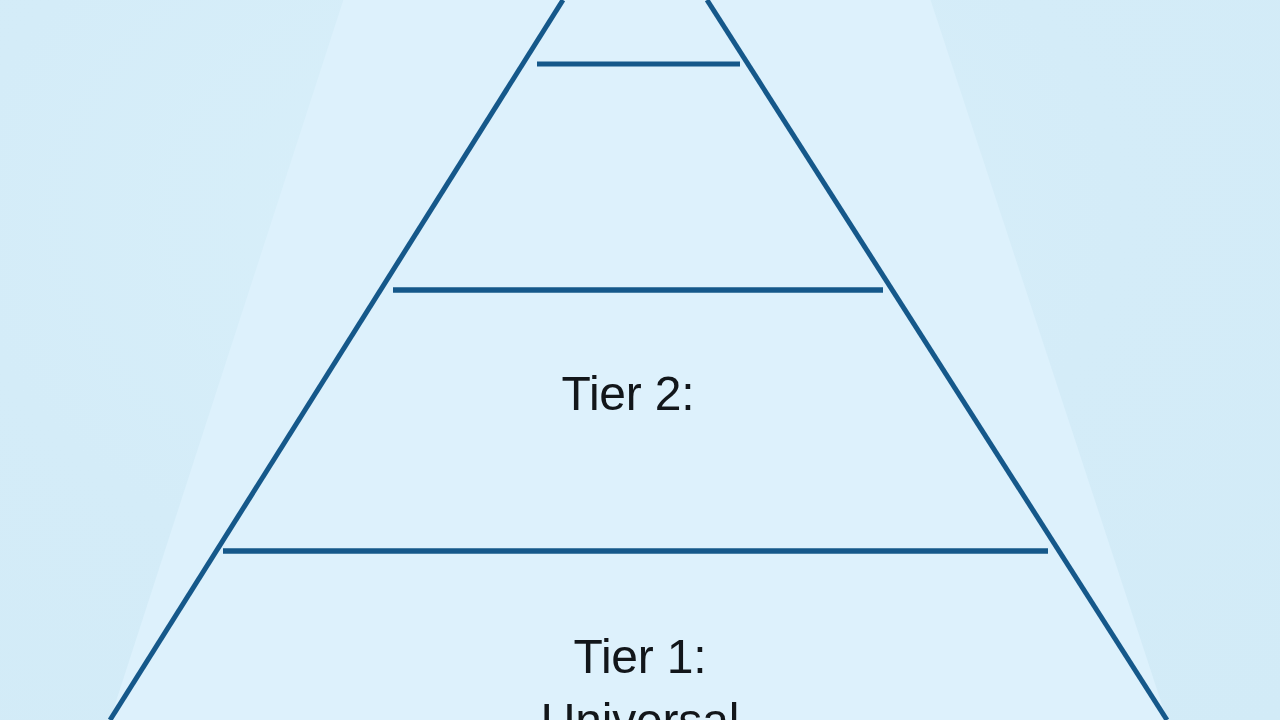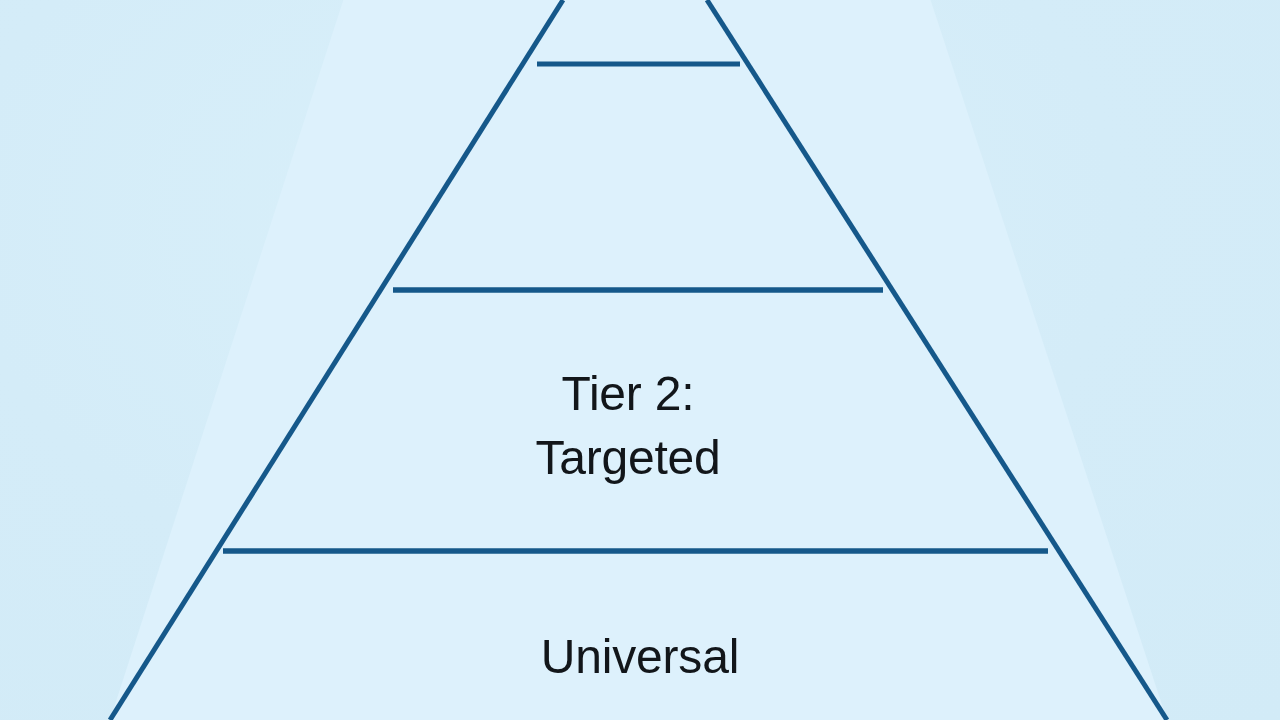--- a/index.html
+++ b/index.html
@@ -82,20 +82,20 @@
     <line x1="563" y1="0" x2="110" y2="720" stroke="#15588a" stroke-width="5" stroke-linecap="butt"></line>
 
     <line x1="707" y1="0" x2="1167" y2="720" stroke="#15588a" stroke-width="5" stroke-linecap="butt"></line>
   </svg>
 
   <div class="tier-label" id="tier-3-label">
   </div>
 
   <div class="tier-label" id="tier-2-label">
     <span class="line">Tier 2:</span>
-    <span class="line">Targeted</span>
   </div>
 
   <div class="tier-label" id="tier-1-label">
+    <span class="line">Tier 1:</span>
     <span class="line">Universal</span>
   </div>
 
 </div>
 
 </body></html>

